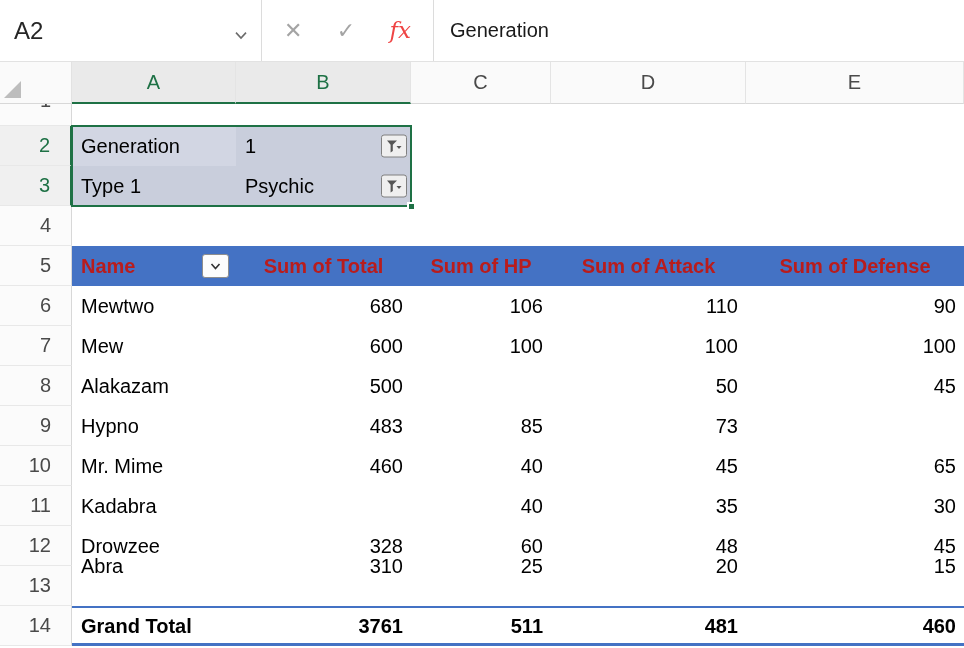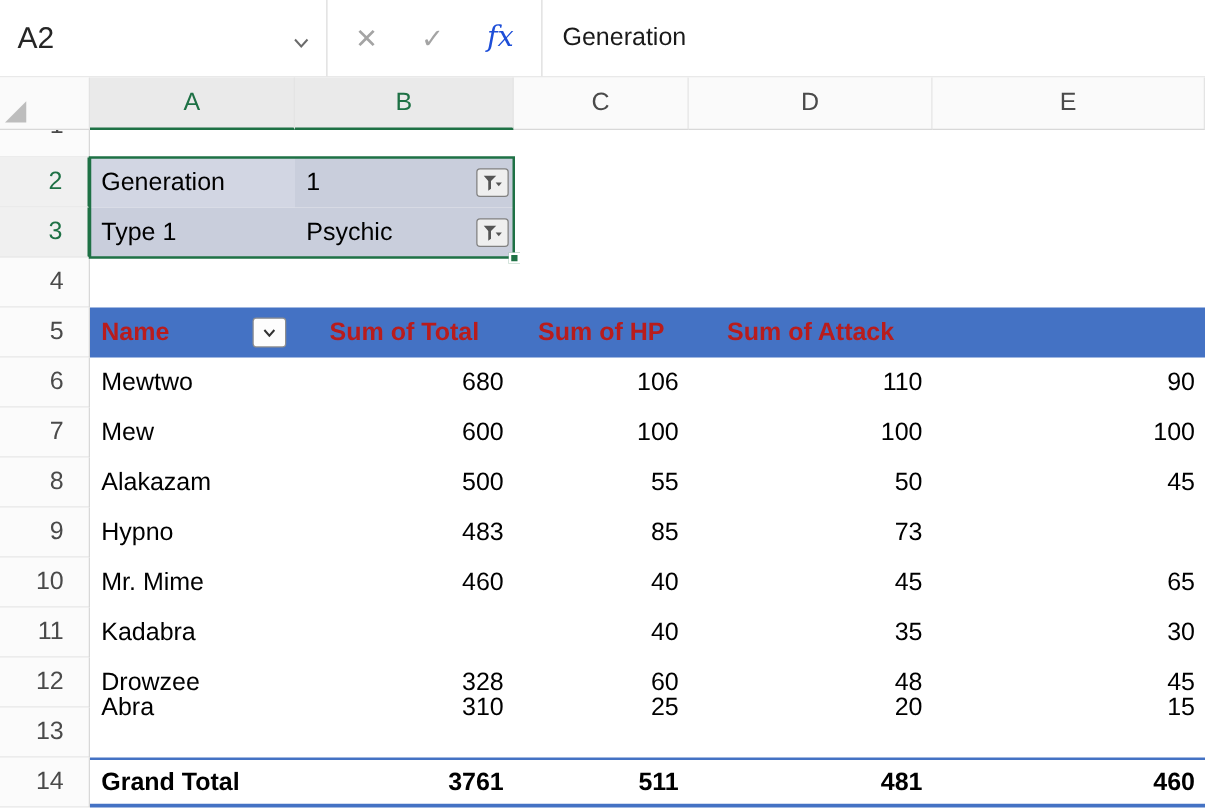--- a/index.html
+++ b/index.html
@@ -11,21 +11,21 @@
   #formula-bar { position:absolute; left:0; top:0; width:964px; height:62px;
                  background:#fff; border-bottom:1px solid #E2E2E2; display:flex; align-items:stretch; }
   #name-box { width:262px; position:relative; display:flex; align-items:center;
               padding-left:14px; font-size:24px; color:#262626; border-right:1px solid #DCDCDC; }
   #name-box .chev { position:absolute; right:13px; top:50%; transform:translateY(-46%); }
   #fbar-buttons { width:172px; display:flex; align-items:center; justify-content:space-between;
                   padding:0 22px; border-right:1px solid #DCDCDC; }
   .fbtn { background:none; border:none; cursor:default; font-size:22px; line-height:1; }
   .cancel-g { color:#A4A4A4; }
   .confirm-g { color:#A4A4A4; }
-  .fx-g { font-family:"DejaVu Serif",serif; font-style:italic; font-size:23px; color:#1d4ed8; }
+  .fx-g { font-family:"DejaVu Serif",serif; font-style:italic; font-size:23px; color:#ef4444; }
   #formula-content { flex:1; display:flex; align-items:center; padding-left:16px;
                      font-size:20px; color:#1A1A1A; }
 
   
   #col-headers { position:absolute; left:0; top:62px; width:964px; height:42px; background:#FAFAFA; }
   #corner { position:absolute; left:0; top:0; width:72px; height:42px; background:#FAFAFA;
             border-bottom:1px solid #D8D8D8; border-right:1px solid #E2E2E2; }
   #corner svg { position:absolute; left:3px; bottom:4px; }
   .colh { position:absolute; top:0; height:42px; display:flex; align-items:center; justify-content:center;
           font-size:20px; color:#4A4A4A; border-bottom:1px solid #D8D8D8; border-right:1px solid #E4E4E4; }
@@ -191,40 +191,40 @@
     <div class="rowbg"></div>
     <div class="cell cA txt">Name</div>
     <button class="name-drop">
       <svg width="11" height="7" viewBox="0 0 11 7">
           <polyline points="1.5,1 5.5,5.5 9.5,1" fill="none" stroke="#333" stroke-width="1.6"></polyline>
         </svg>
     </button>
     <div class="cell cB ctr">Sum of Total</div>
     <div class="cell cC ctr">Sum of HP</div>
     <div class="cell cD ctr">Sum of Attack</div>
+    <div class="cell cE ctr">Sum of Defense</div>
   </div>
 
   <div class="srow r6">
     <div class="cell cA txt">Mewtwo</div>
     <div class="cell cB num">680</div>
     <div class="cell cC num">106</div>
     <div class="cell cD num">110</div>
     <div class="cell cE num">90</div>
   </div>
   <div class="srow r7">
     <div class="cell cA txt">Mew</div>
     <div class="cell cB num">600</div>
     <div class="cell cC num">100</div>
     <div class="cell cD num">100</div>
     <div class="cell cE num">100</div>
   </div>
   <div class="srow r8">
     <div class="cell cA txt">Alakazam</div>
     <div class="cell cB num">500</div>
-    <div class="cell cC num">55</div>
     <div class="cell cD num">50</div>
     <div class="cell cE num">45</div>
   </div>
   <div class="srow r9">
     <div class="cell cA txt">Hypno</div>
     <div class="cell cB num">483</div>
     <div class="cell cC num">85</div>
     <div class="cell cD num">73</div>
   </div>
   <div class="srow r10">

